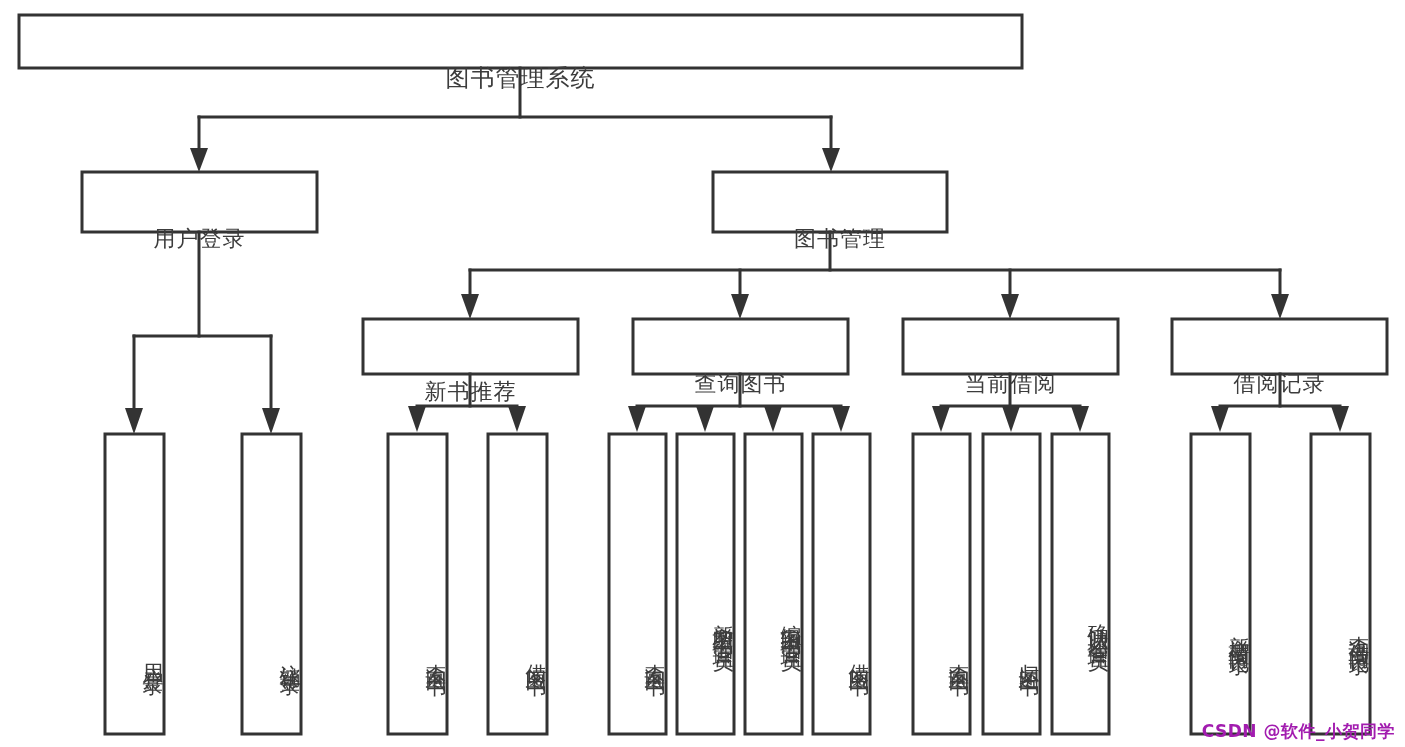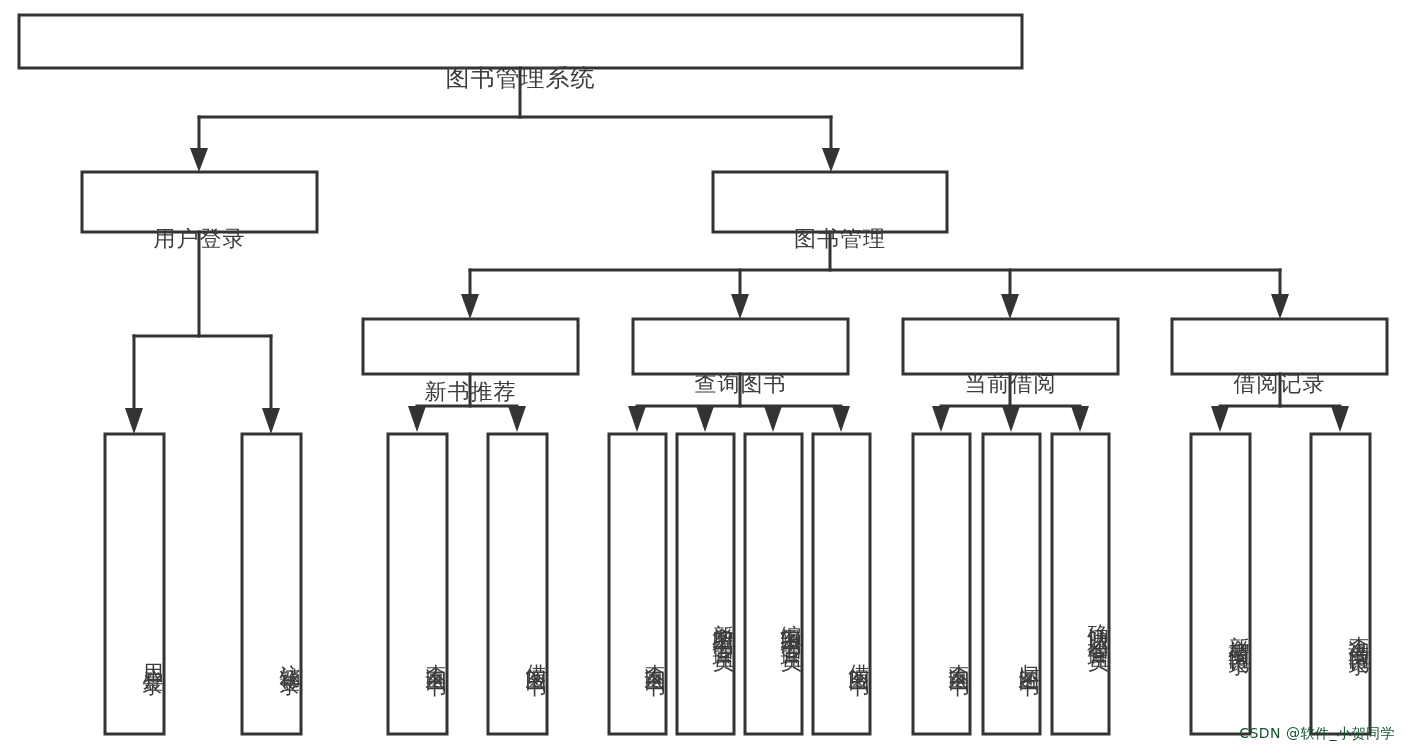--- a/index.html
+++ b/index.html
@@ -57,24 +57,25 @@
     font-size: 21px;
     letter-spacing: 4px;
     align-items: flex-start;
     padding-top: 4px;
     box-sizing: border-box;
   }
   .watermark {
     position: absolute;
     right: 10px;
     bottom: 4px;
-    color: #14532d;
-    font-size: 14px;
+    color: #a21caf;
+    font-size: 17px;
     letter-spacing: 0.5px;
     white-space: nowrap;
+    font-weight: bold;
   }
 </style>
 </head>
 <body>
 
 <div id="canvas">
 
   <svg class="diagram" viewBox="0 0 1405 747">
     <defs></defs>
 

